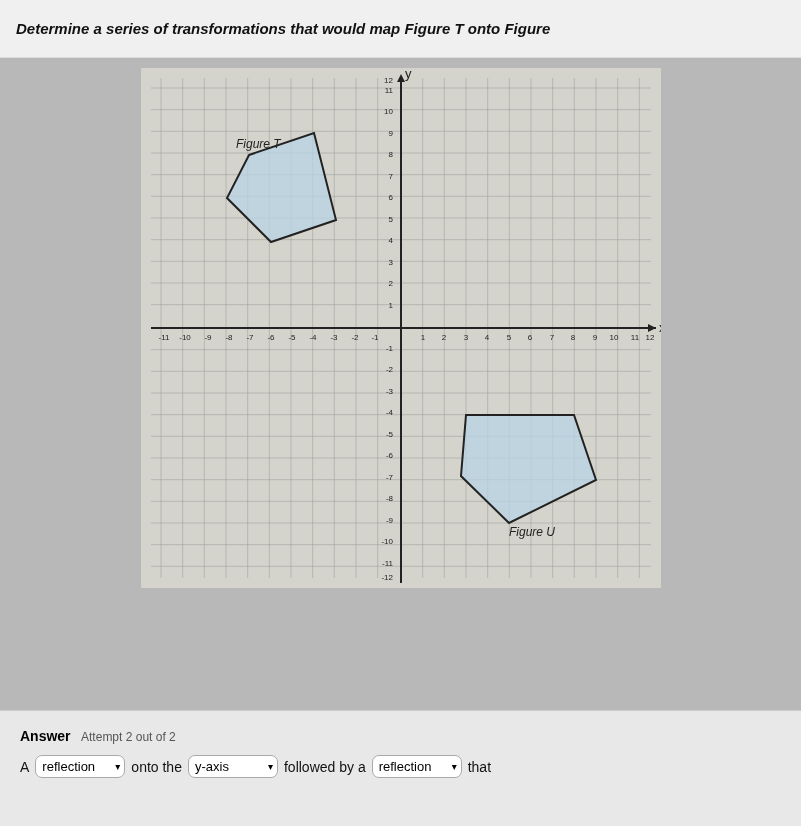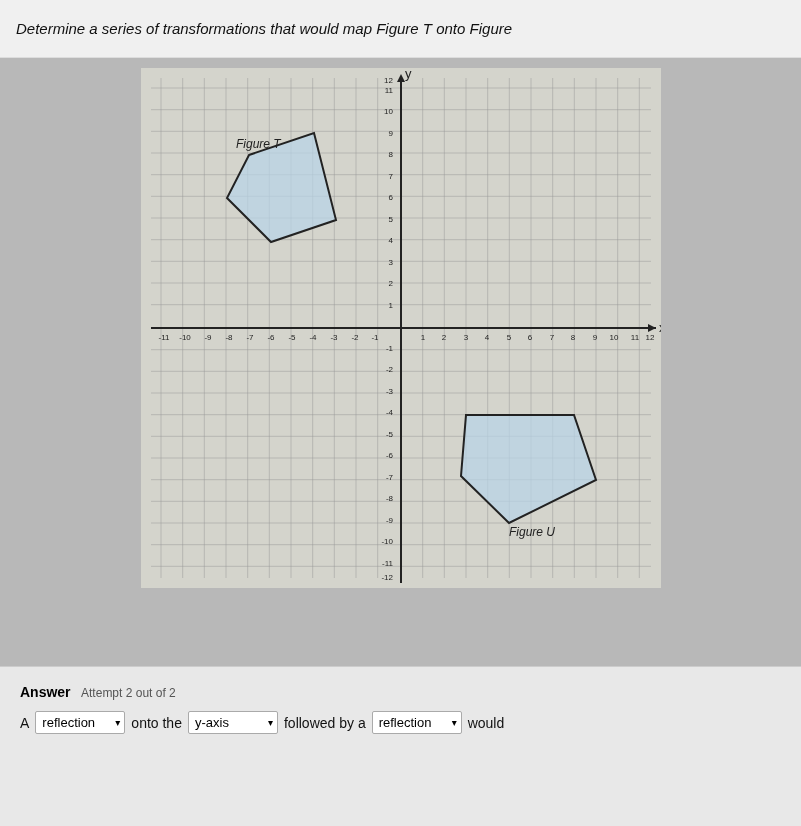--- a/index.html
+++ b/index.html
@@ -21,20 +21,21 @@
       display: flex;
       align-items: center;
       padding: 0 16px;
       border-bottom: 1px solid #ddd;
     }
 
     .question-text {
       font-size: 15px;
       color: #111;
       font-style: italic;
+      font-weight: bold;
     }
 
     
     .main-content {
       position: absolute;
       top: 58px;
       left: 0; right: 0;
       bottom: 0;
       background: #b8b8b8;
       display: flex;
@@ -48,21 +49,21 @@
       position: relative;
       width: 520px;
       height: 520px;
     }
 
     
     .answer-section {
       position: absolute;
       bottom: 0;
       left: 0; right: 0;
-      height: 160px;
+      height: 116px;
       background: #e8e8e8;
       padding: 16px 20px;
       border-top: 1px solid #ccc;
     }
 
     .answer-label {
       font-size: 14px;
       font-weight: bold;
       margin-bottom: 4px;
     }
@@ -85,21 +86,21 @@
     .answer-text {
       font-size: 14px;
       color: #111;
     }
 
     .dropdown {
       border: 1px solid #aaa;
       background: white;
       padding: 3px 20px 3px 6px;
       font-size: 13px;
-      border-radius: 2px;
+      border-radius: 7px;
       position: relative;
       cursor: pointer;
       display: inline-flex;
       align-items: center;
       gap: 4px;
       min-width: 90px;
     }
     .dropdown::after {
       content: '▾';
       position: absolute;
@@ -258,18 +259,18 @@
       <span class="attempt-label">Attempt 2 out of 2</span>
     </div>
 
     <div class="answer-row1">
       <span class="answer-text">A</span>
       <span class="dropdown">reflection</span>
       <span class="answer-text">onto the</span>
       <span class="dropdown">y-axis</span>
       <span class="answer-text">followed by a</span>
       <span class="dropdown">reflection</span>
-      <span class="answer-text">would</span>
+      <span class="answer-text">that</span>
     </div>
 
   </div>
 
 </div>
 
 </body></html>

